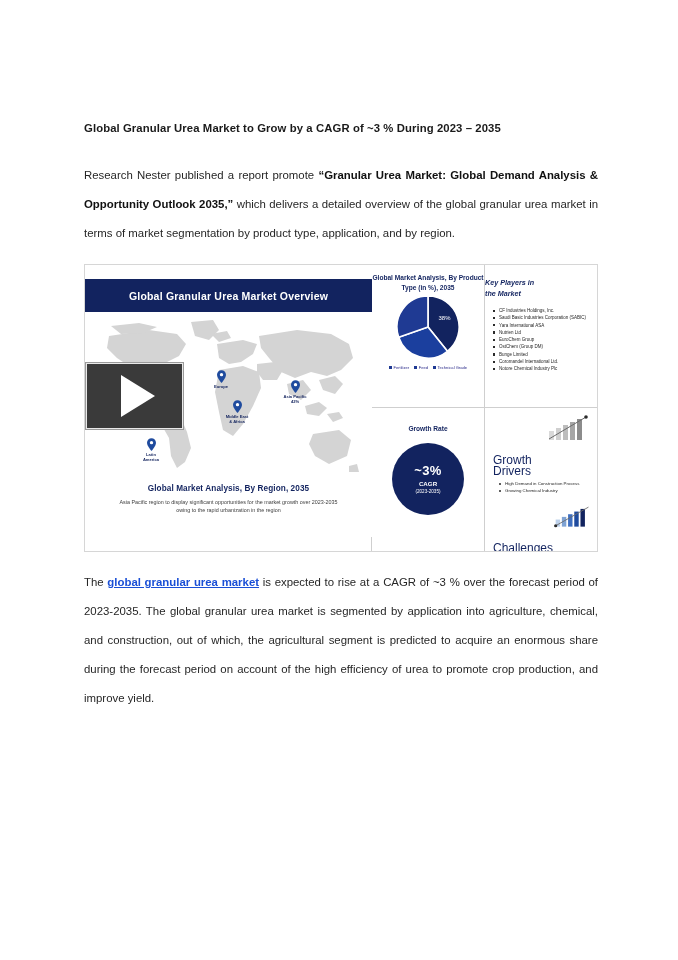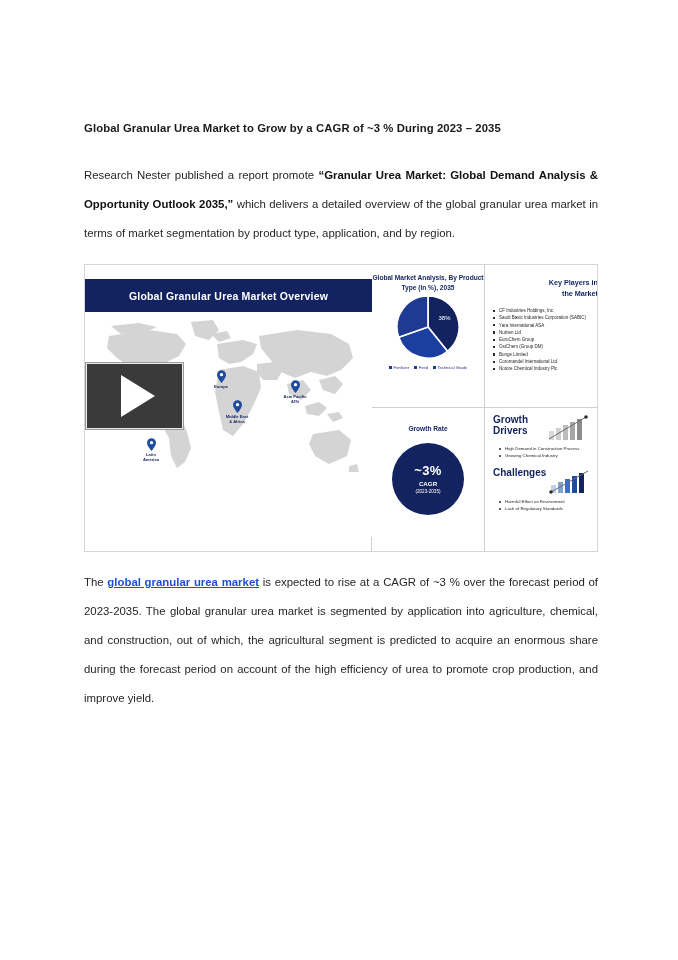--- a/index.html
+++ b/index.html
@@ -209,26 +209,27 @@
   .pie-legend span { white-space: nowrap; }
   .lg-sq {
     display: inline-block;
     width: 3px; height: 3px;
     background: #1f3a93;
     margin-right: 1.5px;
     vertical-align: middle;
   }
 
   .kp-title {
-    text-align: right;
+    text-align: left;
     font-size: 7.2px;
     font-weight: bold;
     color: #12235f;
     line-height: 10.5px;
     padding-top: 13px;
+    font-style: italic;
   }
   .kp-list {
     margin: 8px 0 0 0;
     padding: 0 6px 0 14px;
     list-style: none;
   }
   .kp-list li {
     font-size: 4.5px;
     line-height: 7.3px;
     color: #1f1f1f;
@@ -259,25 +260,26 @@
   .growth-circle .gc-sub  { font-size: 6.2px; font-weight: bold; margin-top: 2px; }
   .growth-circle .gc-yrs  { font-size: 4.6px; margin-top: 2px; }
 
   .drv-block { padding: 7px 6px 0 8px; }
   .drv-head {
     display: flex;
     align-items: flex-start;
     justify-content: space-between;
   }
   .drv-head .dh-text {
-    font-size: 10px;
-    font-weight: bold;
+    font-size: 12px;
+    font-weight: normal;
     color: #12235f;
     line-height: 10.5px;
     max-width: 52px;
+    margin-top: 40px;
   }
   .drv-list {
     margin: 5px 0 0 0;
     padding: 0 0 0 12px;
     list-style: none;
   }
   .drv-list li {
     font-size: 4.4px;
     line-height: 6.6px;
     color: #1f1f1f;
@@ -380,20 +382,24 @@
           <div class="pin" style="left:188px; top:68px;">
             <svg class="marker" viewBox="0 0 12 17">
                 <path d="M6 0C2.7 0 0 2.7 0 6c0 4.4 6 11 6 11s6-6.6 6-11c0-3.3-2.7-6-6-6z" fill="#1f4b9e"></path>
                 <circle cx="6" cy="6" r="2.2" fill="#ffffff"></circle>
               </svg>
             <span>Asia Pacific</span><br>
             <span>42%</span>
           </div>
         </div>
 
+        <div class="map-caption">
+          <div class="mc-title">Global Market Analysis, By Region, 2035</div>
+          <div class="mc-sub">Asia Pacific region to display significant opportunities for the market growth over 2023-2035  owing to the rapid urbanization in the region</div>
+        </div>
 
         <div class="ig-footer">www.researchnester.com | +1 646 586 9123 | info@researchnester.com</div>
       </div>
 
       <div class="ig-q q-pie">
         <div class="q-title">Global Market Analysis, By Product Type (in %), 2035</div>
         <div class="pie-wrap">
           <svg width="66" height="66" viewBox="0 0 100 100">
 
             <path d="M50 50 L50 3 A47 47 0 0 1 79.5 86.8 Z" fill="#12235f" stroke="#ffffff" stroke-width="2.5"></path>

